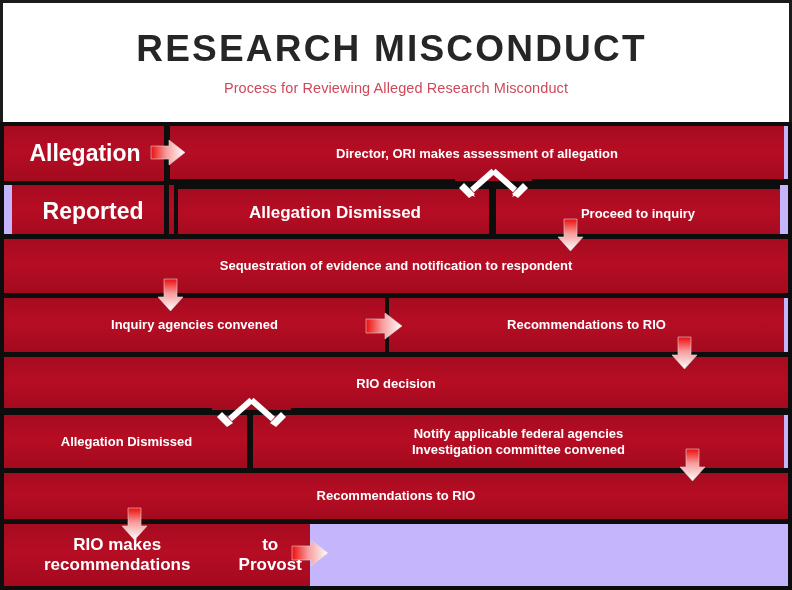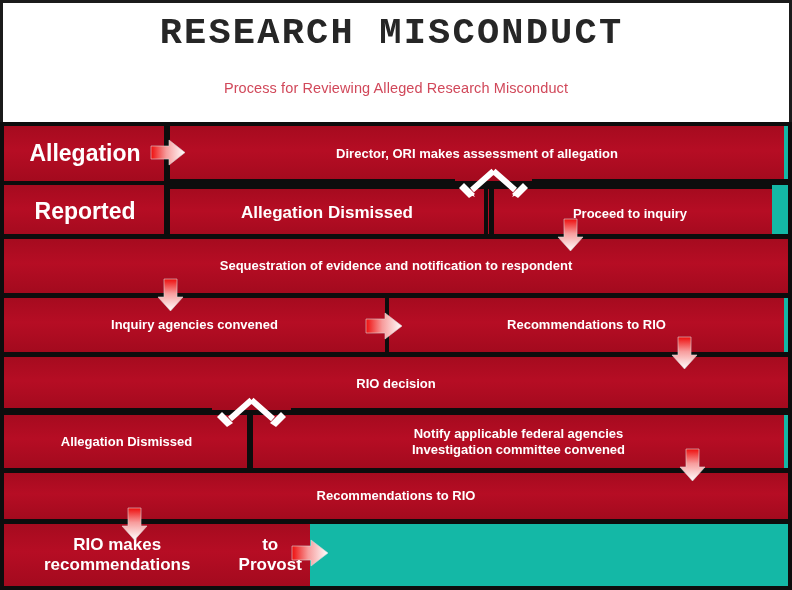--- a/index.html
+++ b/index.html
@@ -16,50 +16,50 @@
     position:absolute;left:0;top:0;width:792px;height:125px;
     background:#ffffff;
     border:3px solid #1b1b1b;
     box-sizing:border-box;
     display:flex;flex-direction:column;align-items:center;justify-content:center;
   }
   .title{
     font-size:37px;font-weight:bold;letter-spacing:2.2px;
     color:#262626;text-transform:uppercase;line-height:1;
     margin:0 9px 14px 0;
-    font-family:Liberation Mono, monospace;
+    font-family:Liberation Sans, sans-serif;
   }
   .subtitle{
-    font-size:14.5px;color:#d1485a;letter-spacing:.1px;line-height:1;margin:15px;
+    font-size:14.5px;color:#d1485a;letter-spacing:.1px;line-height:1;margin:0;
   }
 
   
   .flow{
     position:absolute;left:0;top:122px;width:792px;height:468px;
-    background:#14b8a6;
+    background:#c4b5fd;
     border:4px solid #0d0d0d;
     box-sizing:border-box;
   }
   .row{
     position:absolute;left:0;width:784px;
     display:flex;
   }
   .cell{
     position:relative;
     background:#ad0c21;
     background:linear-gradient(180deg,#a60b1f 0%, #b60d24 45%, #a30a1e 100%);
     display:flex;align-items:center;justify-content:center;
     text-align:center;
     color:#ffffff;font-weight:bold;
     box-sizing:border-box;
     overflow:visible;
     line-height:1.18;
   }
   .cell + .cell{border-left:4px solid #0d0d0d;}
-  .row + .row{border-top:4px solid #0d0d0d;}
+  .row + .row{border-top:4px solid #0d0d0d;justify-content:center;}
   .rowsep{
     position:absolute;left:0;width:784px;height:5px;background:#0d0d0d;
   }
 
   
   .arrow-down{
     position:absolute;width:26px;height:34px;pointer-events:none;z-index:7;
   }
   .arrow-right{
     position:absolute;width:36px;height:27px;pointer-events:none;z-index:7;

